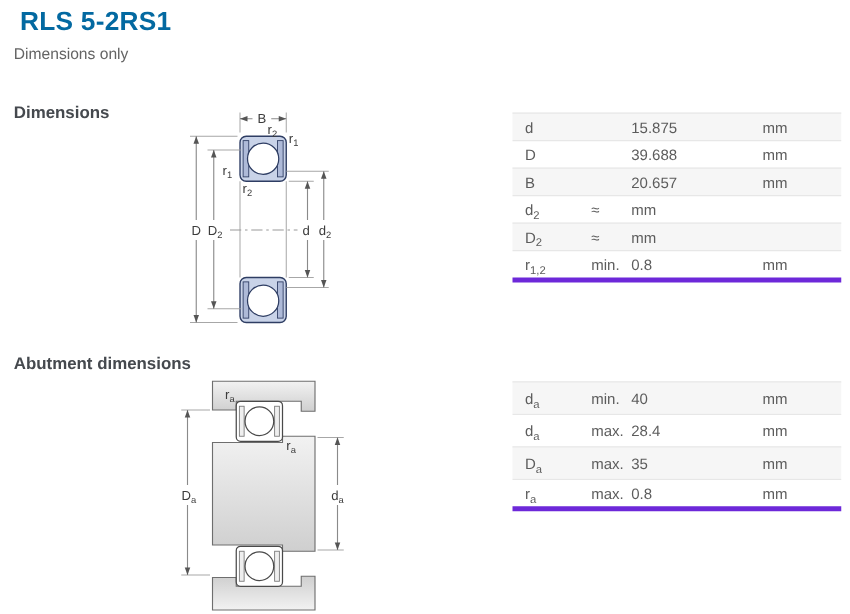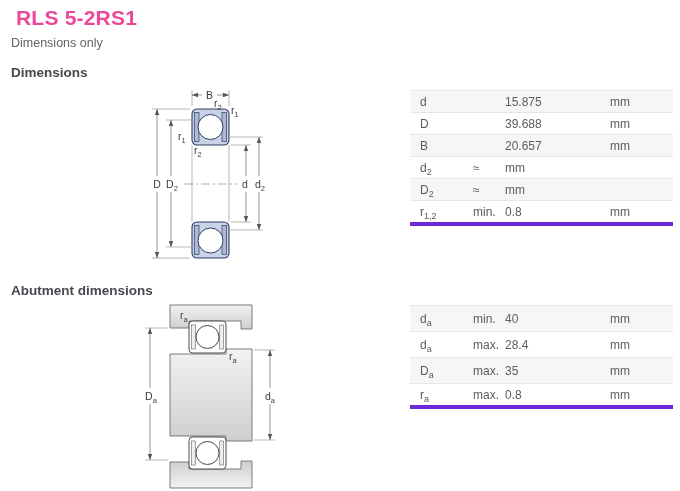--- a/index.html
+++ b/index.html
@@ -1,22 +1,22 @@
 <!DOCTYPE html>
 <html><head>
 <meta charset="utf-8">
 <style>
   html,body{margin:0;padding:0;background:#fff;}
   #app{position:relative;width:680px;height:491px;background:#fff;overflow:hidden;
        font-family:"Liberation Sans", sans-serif;}
   .abs{position:absolute;}
-  #page-title{left:16px;top:6px;font-size:21px;font-weight:bold;color:#ec4899;letter-spacing:.2px;}
+  #page-title{left:16px;top:6px;font-size:21px;font-weight:bold;color:#0369a1;letter-spacing:.2px;}
   #subtitle{left:11px;top:36px;font-size:12.5px;color:#646464;}
   .sec-head{left:11px;font-size:13.5px;font-weight:bold;color:#45494e;}
-  #head-dim{top:65px;}
+  #head-dim{top:82px;}
   #head-abut{top:283px;}
 
   
   .spec-table{position:absolute;left:410px;width:263px;font-size:12px;color:#5c5c5c;}
   #table-dim{top:90px;}
   #table-abut{top:305px;}
   .trow{display:flex;align-items:center;height:22px;border-top:1px solid #e7e7e7;box-sizing:border-box;}
   #table-abut .trow{height:26px;}
   .trow:last-child{border-bottom:4px solid #6d28d9;}
   .trow.alt{background:#f6f6f6;}

